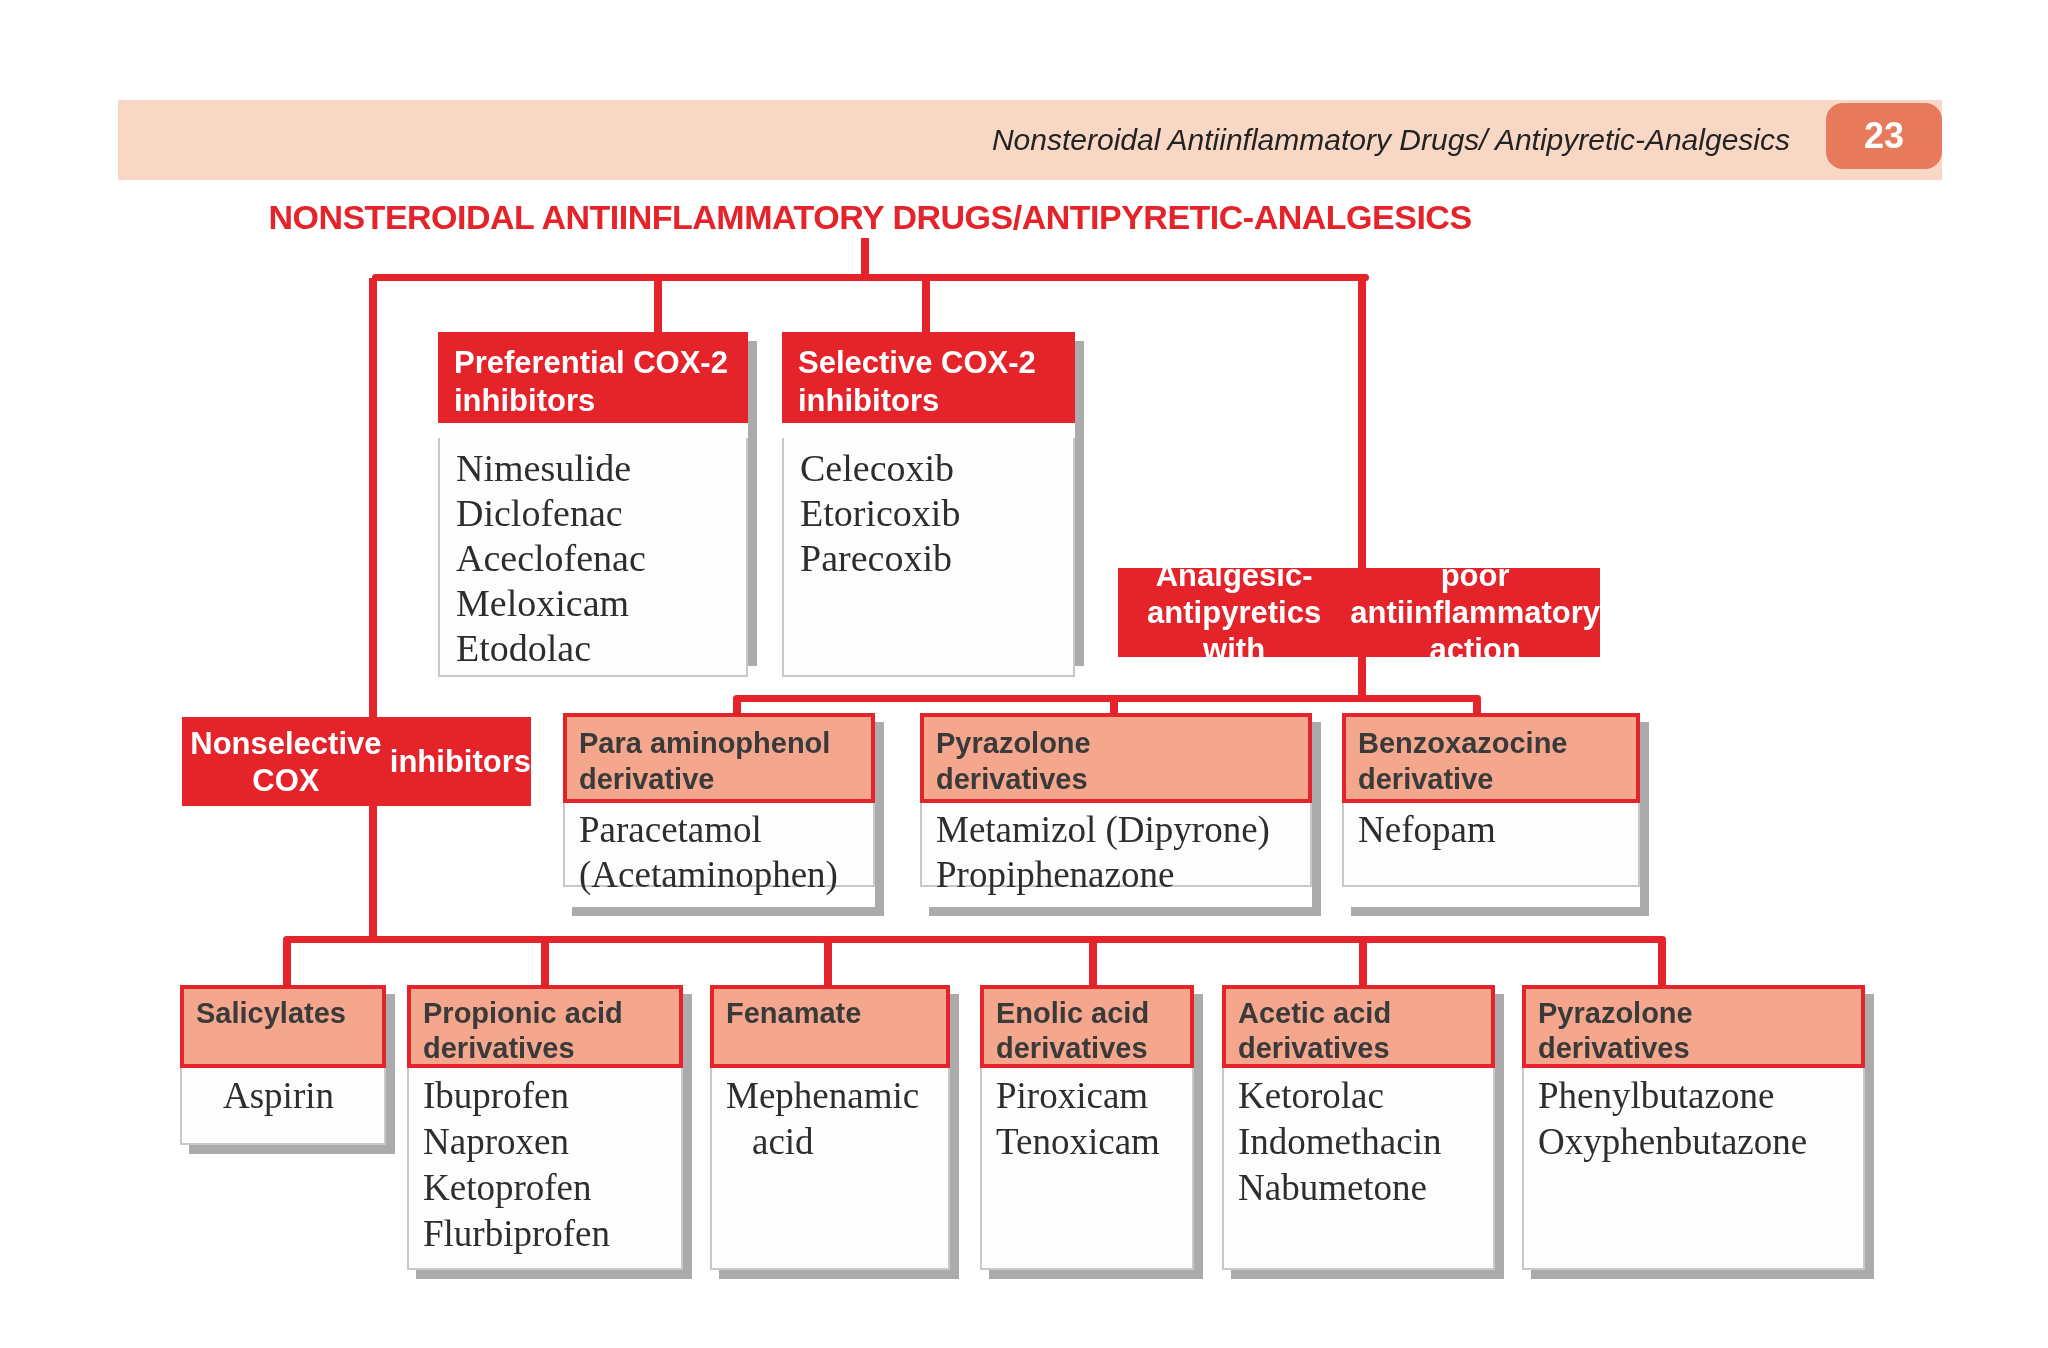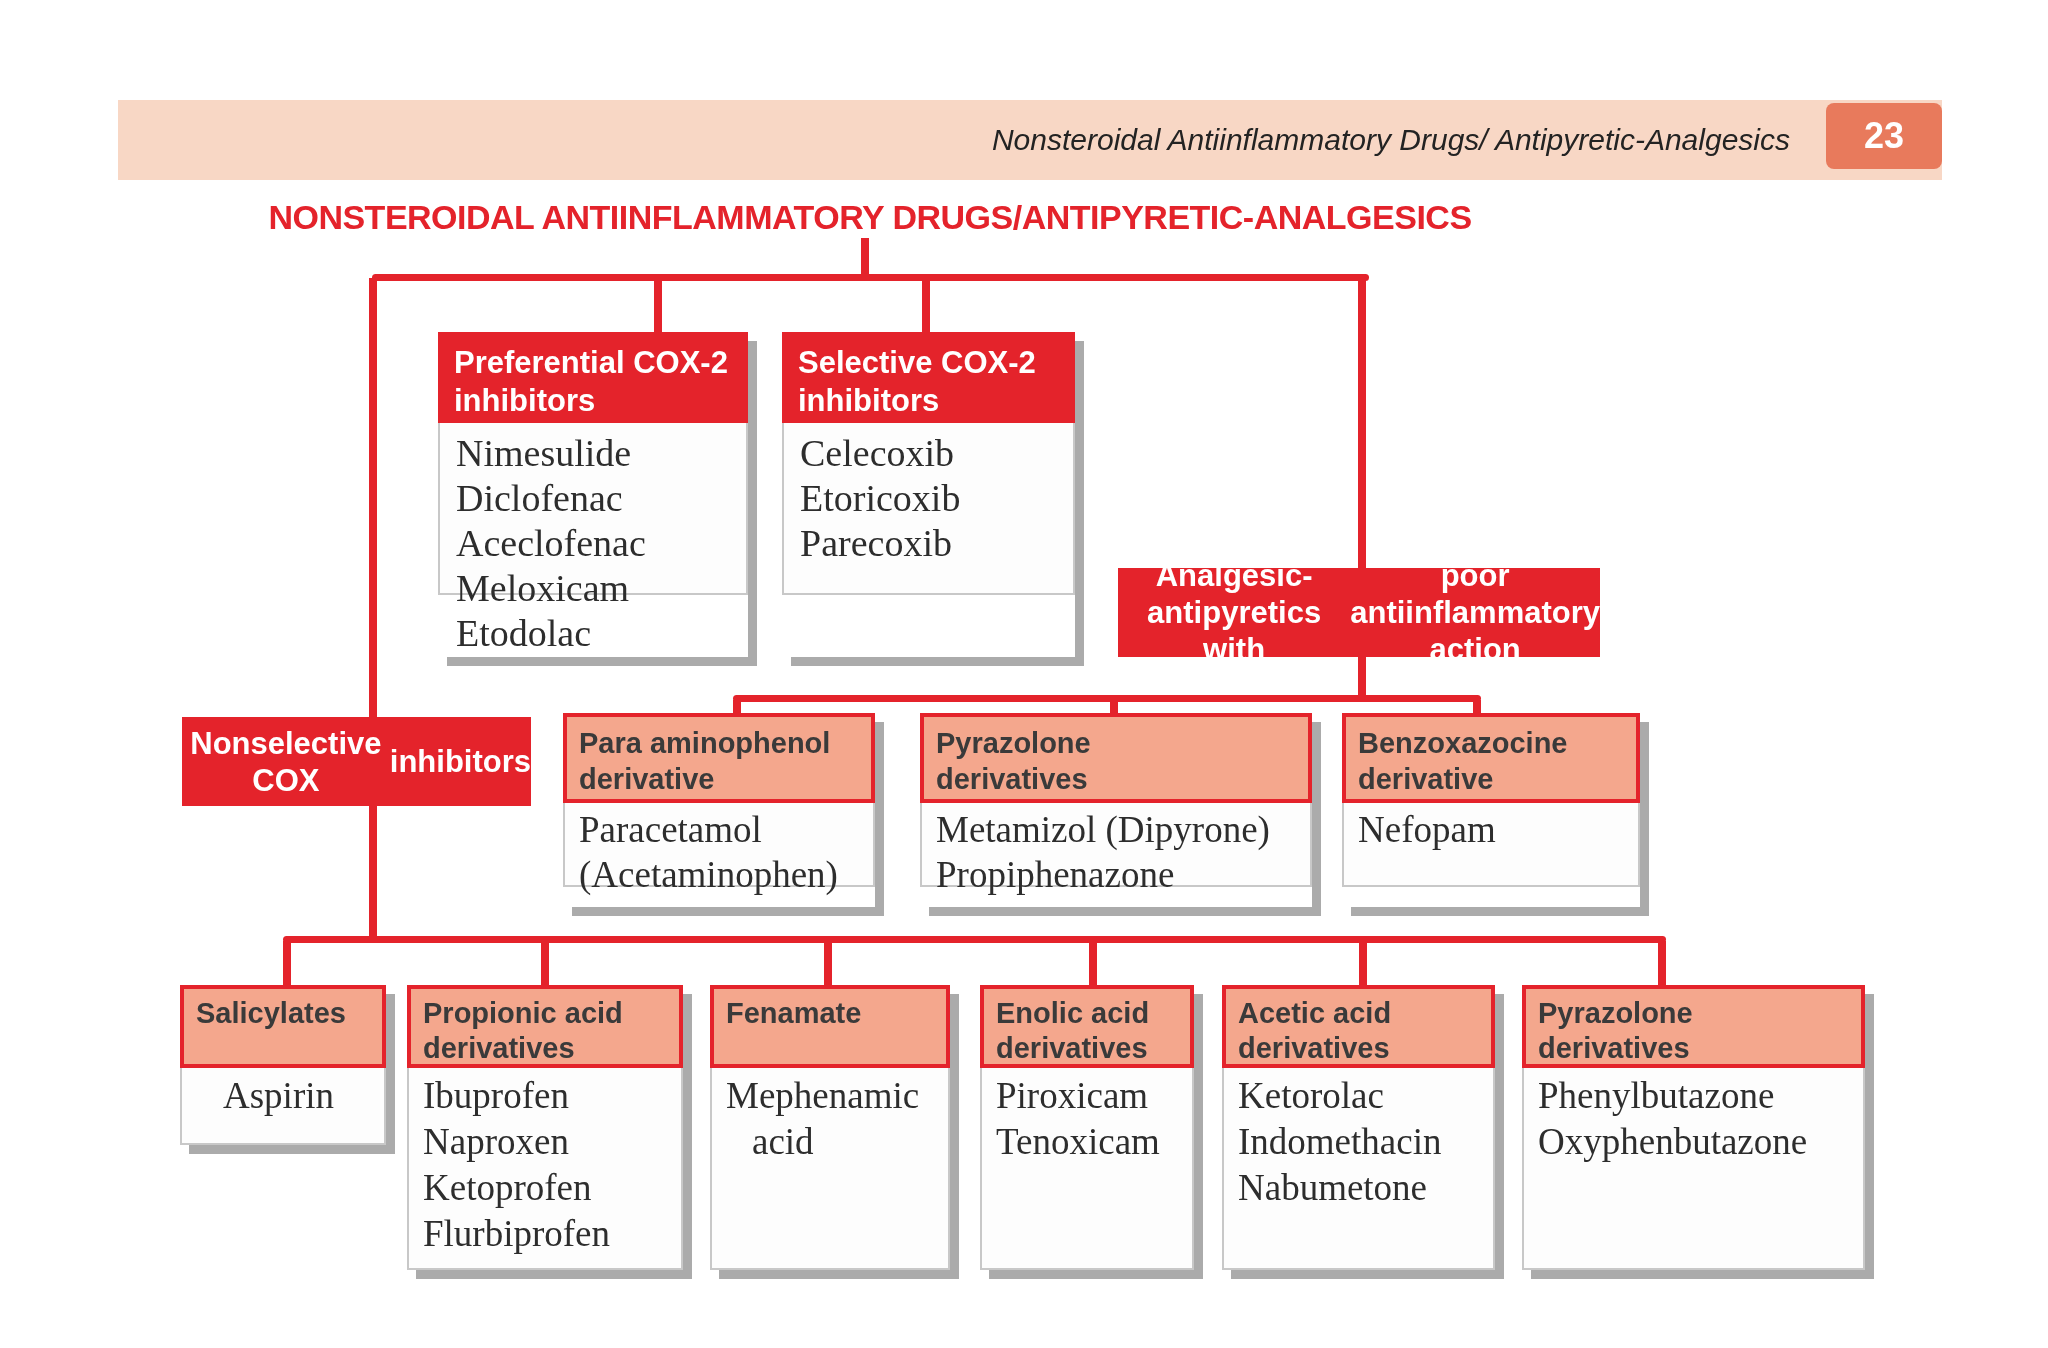--- a/index.html
+++ b/index.html
@@ -3,42 +3,42 @@
 <meta charset="utf-8">
 <style>
   html,body{margin:0;padding:0;background:#ffffff;}
   #page{position:relative;width:2048px;height:1348px;background:#ffffff;overflow:hidden;
         font-family:"Liberation Sans",sans-serif;}
 
   
   .band{position:absolute;left:118px;top:100px;width:1824px;height:80px;background:#f8d7c5;font-style:italic;}
   .band-title{position:absolute;right:152px;top:0;height:80px;line-height:80px;
               font-size:30px;color:#232323;}
-  .badge{position:absolute;left:1826px;top:103px;width:116px;height:66px;border-radius:8px;
+  .badge{position:absolute;left:1826px;top:103px;width:116px;height:66px;border-radius:17px;
          background:#e87a5c;color:#ffffff;font-size:36px;font-weight:bold;
          display:flex;align-items:center;justify-content:center;}
 
   .main-title{position:absolute;left:240px;top:198px;width:1260px;text-align:center;
               font-size:34px;font-weight:bold;color:#e4232b;letter-spacing:-0.5px;}
 
   
   .line{position:absolute;background:#e4232b;}
   .h{border-radius:4px;}
 
   
   .node{position:absolute;background:#ffffff;box-shadow:9px 9px 0 #ababab;box-sizing:border-box;}
   .red-head{background:#e4232b;color:#ffffff;font-weight:bold;font-size:31px;line-height:38px;
             padding:12px 0 0 16px;height:91px;box-sizing:border-box;}
   .salmon-head{background:#f4a78d;border:4px solid #e4232b;color:#3a3a3a;font-weight:bold;
                font-size:29px;box-sizing:border-box;}
   .salmon-head.mid{height:90px;padding:8px 0 0 12px;line-height:36px;}
   .salmon-head.small{height:83px;padding:7px 0 0 12px;line-height:35px;}
   .body{background:#fdfdfd;border:2px solid #c8c8c8;border-top:none;box-sizing:border-box;
         font-family:"Liberation Serif",serif;color:#2d2d2d;}
-  .body.r1{height:172px;font-size:38px;line-height:45px;padding:8px 0 0 16px;}
+  .body.r1{height:239px;font-size:38px;line-height:45px;padding:8px 0 0 16px;margin-top:15px;}
   .body.mid{height:84px;font-size:37px;line-height:45px;padding:4px 0 16px 14px;}
   .body.r3{font-size:37px;line-height:46px;padding:5px 0 0 14px;}
   .indent1{padding-left:26px;}
 
   
   .red-solid{position:absolute;background:#e4232b;color:#ffffff;font-weight:bold;font-size:31px;
              line-height:37px;display:flex;align-items:center;
              justify-content:center;text-align:center;}
 </style>
 </head>

